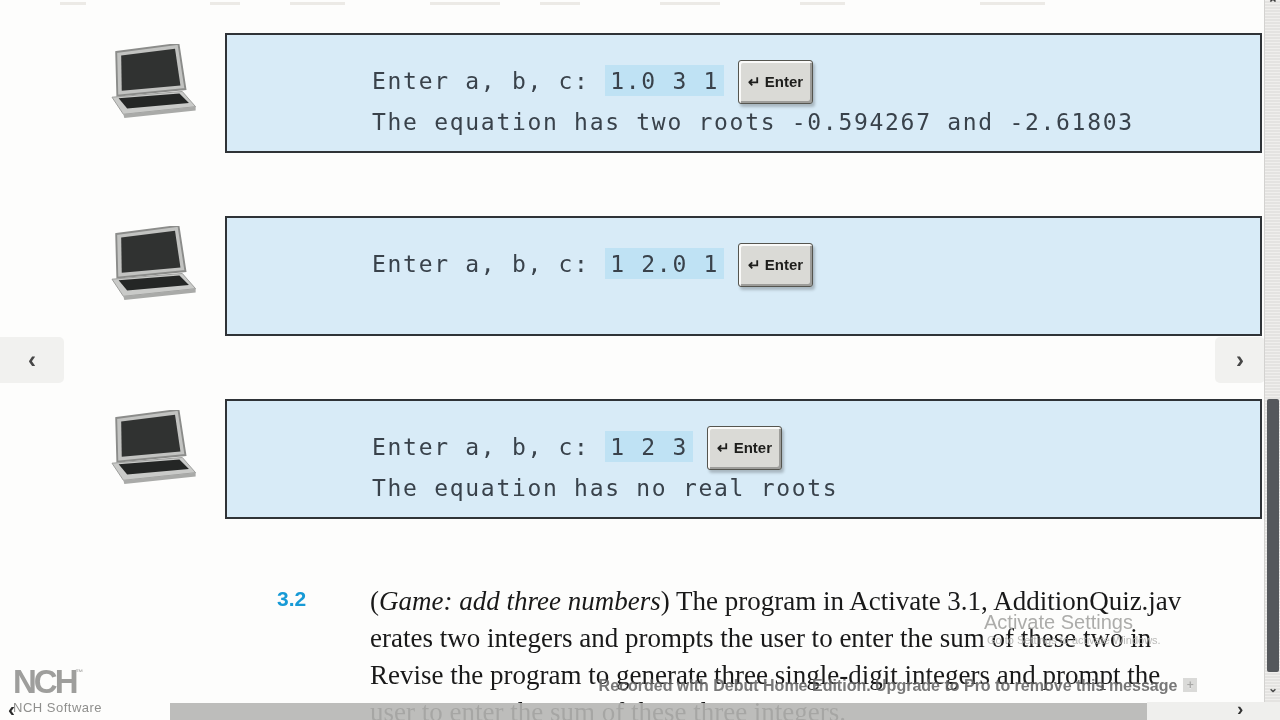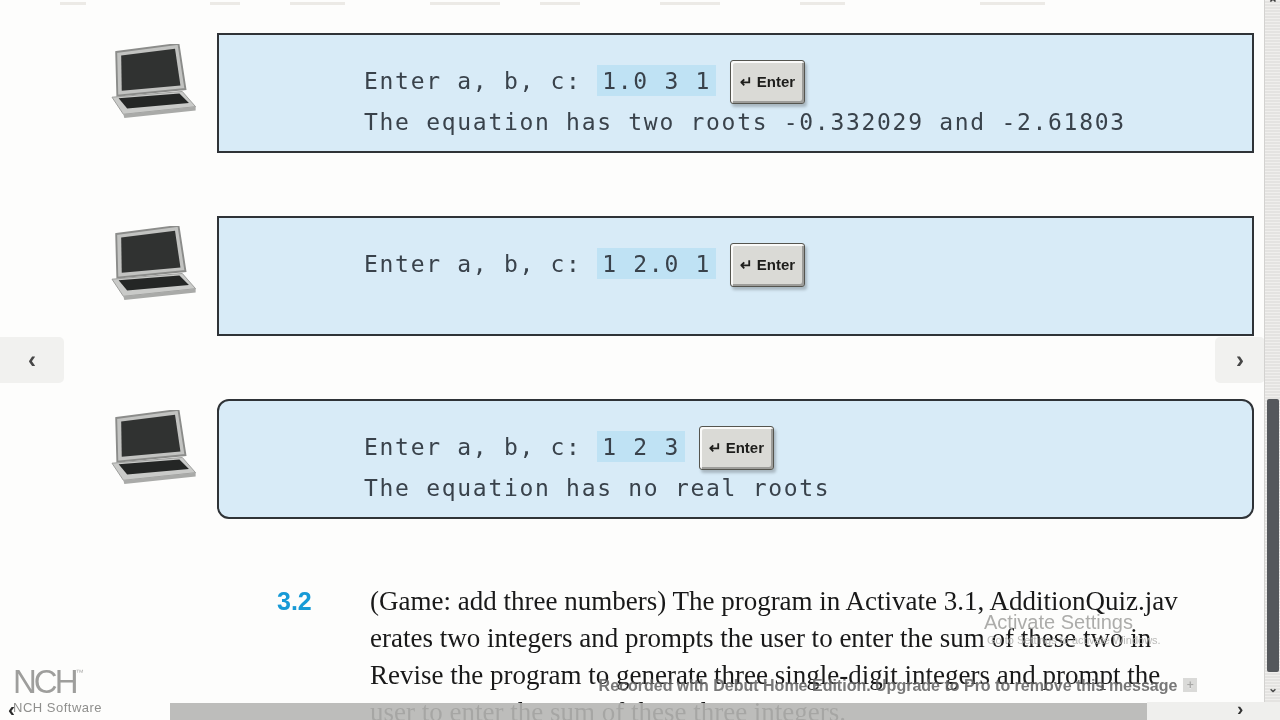--- a/index.html
+++ b/index.html
@@ -3,69 +3,69 @@
 <meta charset="utf-8">
 <style>
   html,body{margin:0;padding:0;background:#ffffff;}
   .page{position:relative;width:1280px;height:720px;background:#fdfdfc;overflow:hidden;
         font-family:"Liberation Sans",sans-serif;}
 
   
   .ghost{position:absolute;top:2px;height:3px;background:#eceae6;}
 
   
-  .run-box{position:absolute;left:217px;width:1037px;height:120px;
+  .run-box{position:absolute;left:225px;width:1037px;height:120px;
            background:#d8ebf7;border:2px solid #2f3337;box-sizing:border-box;
            padding:27px 0 0 145px;}
-  .run-box.b1{top:33px;} .run-box.b2{top:216px;} .run-box.b3{top:399px;border-radius:12px;}
+  .run-box.b1{top:33px;} .run-box.b2{top:216px;} .run-box.b3{top:399px;}
   .run-line{font-family:"DejaVu Sans Mono",monospace;font-size:23px;line-height:33px;
             letter-spacing:1.7px;color:#39424b;white-space:pre;}
   .hl{background:#bfe2f4;padding:3px 5px 2px 5px;}
   .enter-key{display:inline-block;font-family:"Liberation Sans",sans-serif;font-weight:bold;
              font-size:15px;letter-spacing:0;color:#1d1d1b;background:#dadad6;
              padding:4px 9px 5px 9px;border:1px solid #55554f;border-radius:3px;
              box-shadow:inset 2px 2px 0 rgba(255,255,255,.85),inset -2px -2px 0 rgba(0,0,0,.28),2px 3px 3px rgba(0,0,0,.22);
              margin-left:14px;position:relative;top:-2px;white-space:nowrap;}
 
   
   .laptop{position:absolute;left:102px;width:96px;height:76px;}
   .laptop.l1{top:44px;} .laptop.l2{top:226px;} .laptop.l3{top:410px;}
 
   
   .nav-btn{position:absolute;display:flex;align-items:center;justify-content:center;
            background:#f1f1ef;border-radius:5px;font-weight:bold;font-size:24px;color:#474747;}
   .nav-left{left:0;top:337px;width:64px;height:46px;border-top-left-radius:0;border-bottom-left-radius:0;}
   .nav-right{left:1215px;top:337px;width:50px;height:46px;}
 
   
-  .ex-num{position:absolute;left:277px;top:587px;font-weight:bold;font-size:25px;color:#179ad6;}
+  .ex-num{position:absolute;left:277px;top:587px;font-weight:bold;font-size:21px;color:#179ad6;}
   .para{position:absolute;left:370px;top:583px;width:1000px;
         font-family:"Liberation Serif",serif;font-size:27px;line-height:37px;color:#191919;}
   .para div{white-space:nowrap;}
-  .ital{}
+  .ital{font-style:italic;}
 
   
   .act-title{position:absolute;left:984px;top:611px;font-size:20px;color:#a6a6a4;opacity:.92;}
   .act-sub{position:absolute;left:987px;top:634px;font-size:11px;color:#b4b4b2;opacity:.9;}
   .debut{position:absolute;left:548px;top:677px;width:700px;text-align:center;
          font-weight:bold;font-size:16px;color:#616161;opacity:.85;
          text-shadow:0 1px 1px rgba(255,255,255,.6);white-space:nowrap;}
   .plus-box{display:inline-block;width:14px;height:14px;background:#d4d4d2;color:#9a9a98;
             font-size:12px;line-height:14px;text-align:center;margin-left:6px;vertical-align:2px;}
 
   
   .bottom-bar{position:absolute;left:170px;top:703px;width:977px;height:17px;
               background:rgba(182,182,180,.9);}
   .br-box{position:absolute;left:1147px;top:702px;width:133px;height:18px;background:#efefed;z-index:6;}
   .br-chev{position:absolute;left:90px;top:-4px;font-weight:bold;font-size:19px;color:#333;}
   .bl-chev{position:absolute;left:8px;top:697px;font-weight:bold;font-size:21px;color:#2c2c2c;z-index:6;}
 
   
   .nch{position:absolute;left:13px;top:656px;z-index:5;}
-  .nch-logo{font-weight:normal;font-size:33px;letter-spacing:-3px;color:#9e9e9c;line-height:34px;}
+  .nch-logo{font-weight:bold;font-size:33px;letter-spacing:-3px;color:#9e9e9c;line-height:34px;}
   .nch-tm{font-size:8px;vertical-align:18px;letter-spacing:0;color:#b0b0ae;}
   .nch-sub{font-size:13px;color:#8f8f8d;letter-spacing:.5px;margin-top:1px;}
 
   
   .sbar{position:absolute;left:1264px;top:0;width:16px;height:720px;z-index:4;
         background:repeating-linear-gradient(180deg,#f0efed 0 1px,#e4e3e1 1px 3px);
         border-left:1px solid #d3d2d0;box-sizing:border-box;}
   .sthumb{position:absolute;left:2px;top:399px;width:12px;height:273px;background:#55585c;border-radius:2px;}
   .scaret{position:absolute;left:1px;width:14px;text-align:center;font-weight:bold;color:#3a3a3a;}
   .sup{top:-4px;font-size:13px;} .sdown{top:681px;font-size:12px;color:#4a4a4a;}
@@ -79,21 +79,21 @@
   <span class="ghost" style="left:210px;width:30px"></span>
   <span class="ghost" style="left:290px;width:55px"></span>
   <span class="ghost" style="left:430px;width:70px"></span>
   <span class="ghost" style="left:540px;width:40px"></span>
   <span class="ghost" style="left:660px;width:60px"></span>
   <span class="ghost" style="left:800px;width:45px"></span>
   <span class="ghost" style="left:980px;width:65px"></span>
 
   <div class="run-box b1">
     <div class="run-line"><span>Enter a, b, c: </span><span class="hl">1.0 3 1</span><span class="enter-key">↵ Enter</span></div>
-    <div class="run-line">The equation has two roots -0.332029 and -2.61803</div>
+    <div class="run-line">The equation has two roots -0.594267 and -2.61803</div>
   </div>
 
   <div class="run-box b2">
     <div class="run-line"><span>Enter a, b, c: </span><span class="hl">1 2.0 1</span><span class="enter-key">↵ Enter</span></div>
   </div>
 
   <div class="run-box b3">
     <div class="run-line"><span>Enter a, b, c: </span><span class="hl">1 2 3</span><span class="enter-key">↵ Enter</span></div>
     <div class="run-line">The equation has no real roots</div>
   </div>

